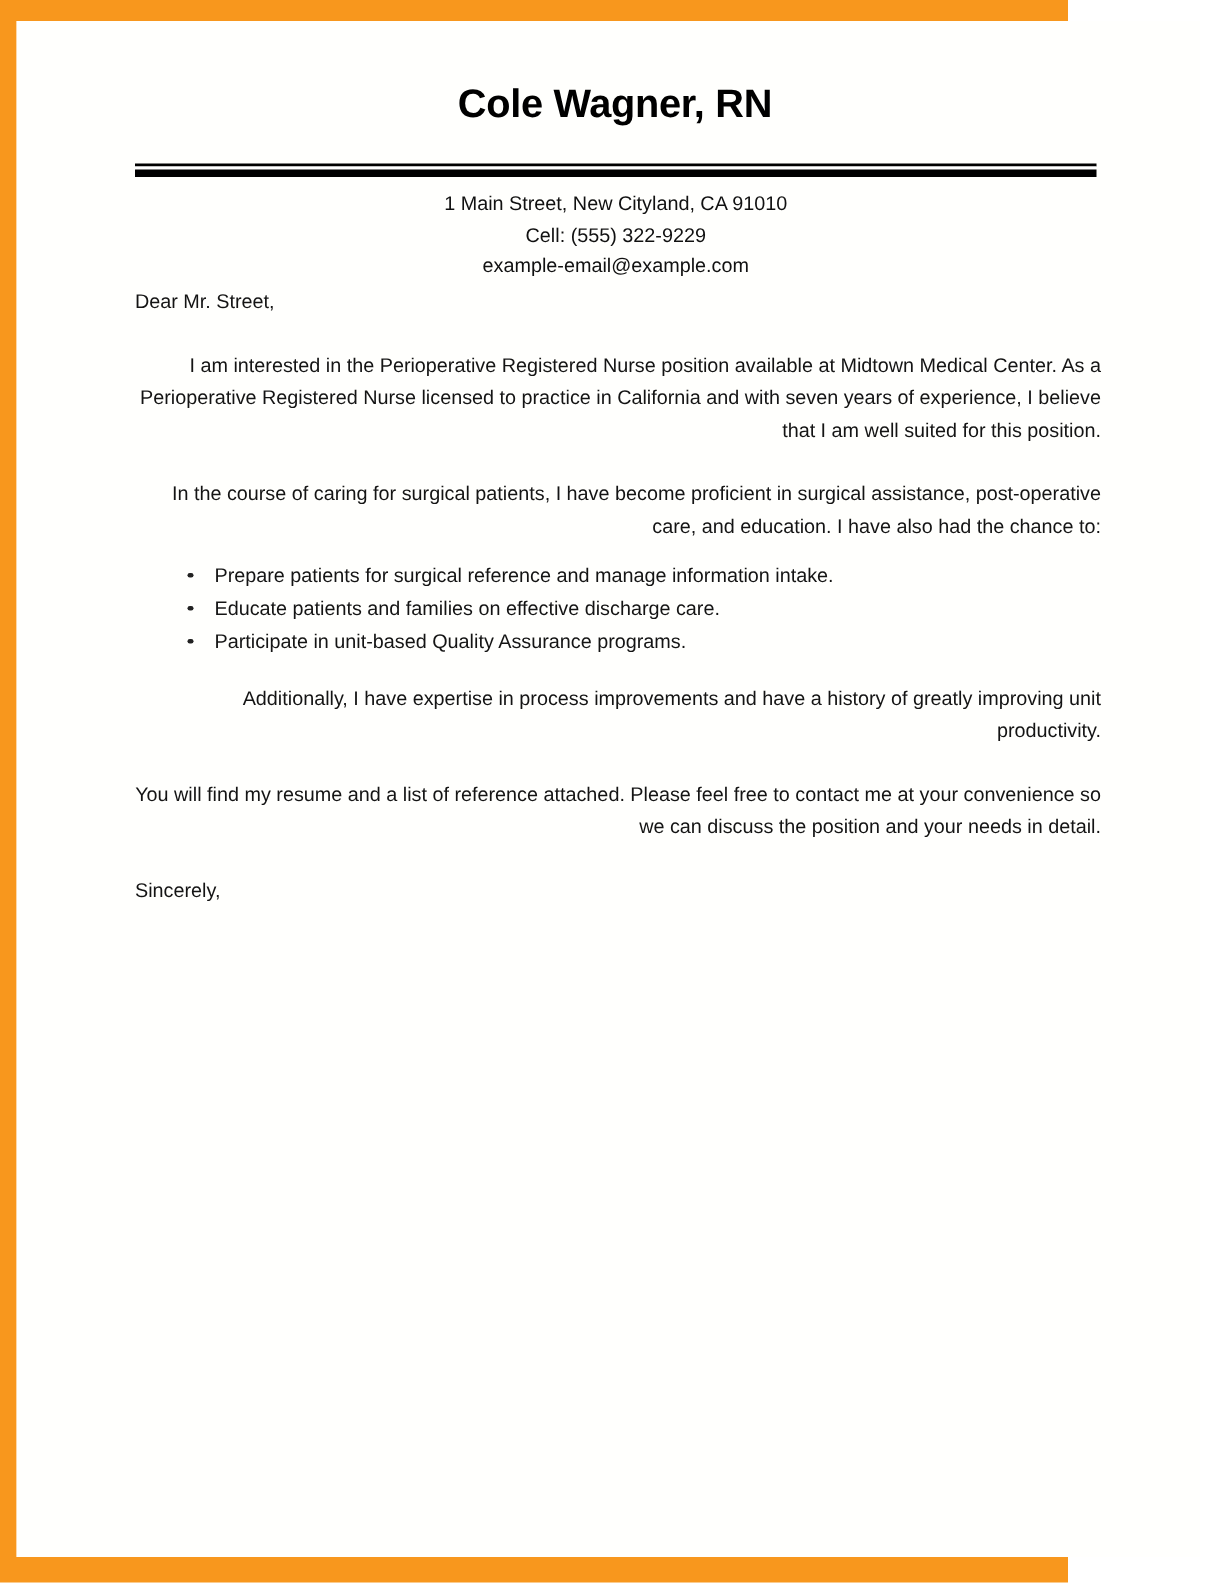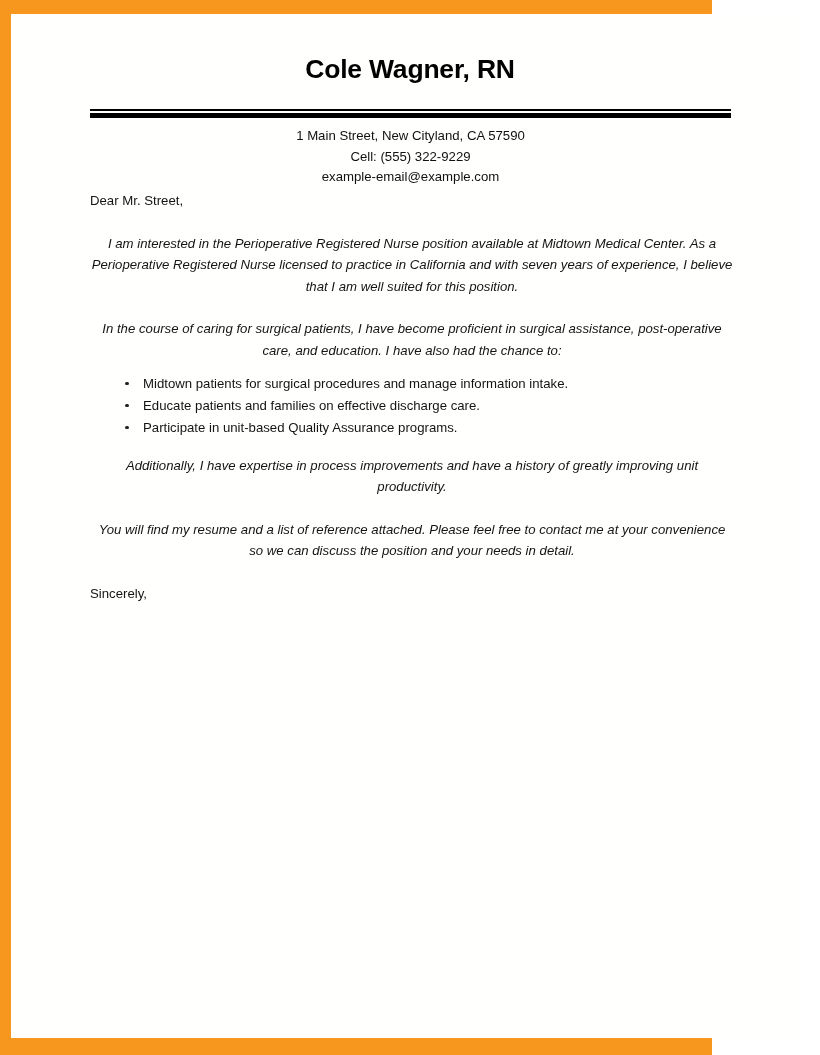--- a/index.html
+++ b/index.html
@@ -107,22 +107,21 @@
     width: 644px;
     font-size: 13.2px;
     color: #141414;
     line-height: 21.5px;
   }
   .salutation {
     margin: 0 0 21px 0;
   }
   .para {
     margin: 0 0 21px 0;
-    text-align: center;
-    font-style: italic;
+    text-align: right;
   }
   .para.tight {
     margin-bottom: 13px;
   }
   ul.bullets {
     list-style: none;
     margin: 13px 0 17px 0;
     padding: 0;
   }
   ul.bullets li {
@@ -158,36 +157,36 @@
         <h1 class="name-title">Cole Wagner, RN</h1>
       </div>
 
       <div class="rule">
         <div class="thin"></div>
         <div class="gap"></div>
         <div class="thick"></div>
       </div>
 
       <div class="contact">
-        <div>1 Main Street, New Cityland, CA 57590</div>
+        <div>1 Main Street, New Cityland, CA 91010</div>
         <div>Cell: (555) 322-9229</div>
         <div>example-email@example.com</div>
       </div>
 
       <div class="body-wrap">
         <p class="salutation">Dear Mr. Street,</p>
 
         <p class="para">I am interested in the Perioperative Registered Nurse position available at Midtown Medical Center. As a Perioperative Registered Nurse licensed to practice in California and with seven years of experience, I believe that I am well suited for this position.</p>
 
         <p class="para tight">In the course of caring for surgical patients, I have become proficient in surgical assistance, post-operative care, and education. I have also had the chance to:</p>
 
         <ul class="bullets">
           <li>
             <span class="dot"></span>
-            <span>Midtown patients for surgical procedures and manage information intake.</span>
+            <span>Prepare patients for surgical reference and manage information intake.</span>
           </li>
           <li>
             <span class="dot"></span>
             <span>Educate patients and families on effective discharge care.</span>
           </li>
           <li>
             <span class="dot"></span>
             <span>Participate in unit-based Quality Assurance programs.</span>
           </li>
         </ul>

